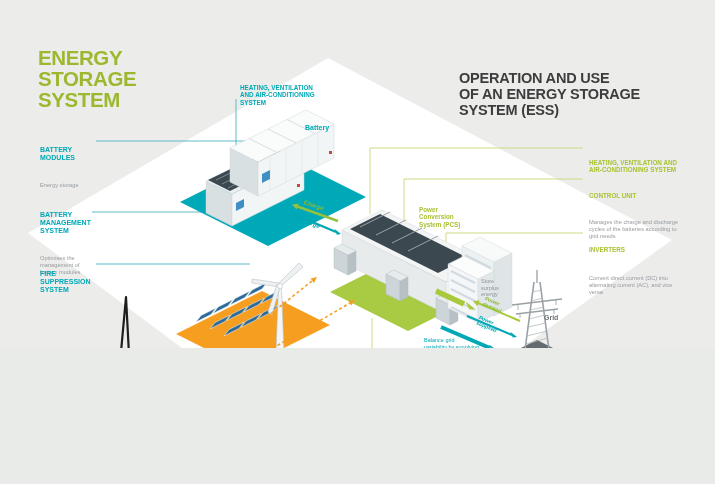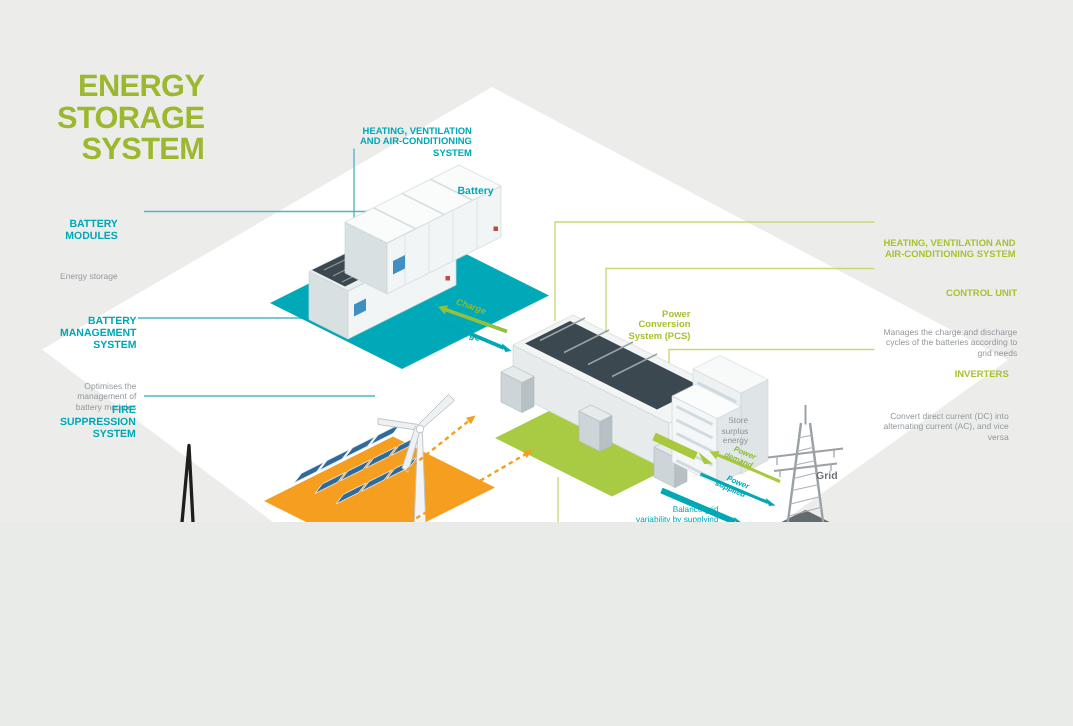--- a/index.html
+++ b/index.html
@@ -1,17 +1,17 @@
 <!DOCTYPE html>
 <html><head>
 <meta charset="utf-8">
 <style>
   html,body{margin:0;padding:0;background:#e9ebe9;}
   #stage{position:relative;width:715px;height:348px;background:#ecedeb;overflow:hidden;
-         font-family:"Liberation Sans",sans-serif;text-align:right;}
+         font-family:"Liberation Sans",sans-serif;}
   #stage svg{position:absolute;left:0;top:0;}
   .lbl{position:absolute;white-space:pre-line;}
   .t-teal{color:#00a8b6;}
   .t-green{color:#a8c332;}
   .t-orange{color:#f59e1f;}
   .main-title{font-size:20.5px;line-height:21px;font-weight:bold;color:#9cb82f;letter-spacing:-0.4px;}
   .right-title{font-size:14.5px;line-height:16px;font-weight:bold;color:#3d3d3d;letter-spacing:-0.2px;}
   .sec-t{font-size:7px;line-height:8px;font-weight:bold;}
   .sec-t-sm{font-size:6.3px;line-height:7.4px;font-weight:bold;}
   .sec-d{font-size:5.7px;line-height:6.9px;color:#969b9e;margin-top:2px;white-space:pre-line;}
@@ -189,20 +189,23 @@
     <div class="sec-t t-teal">FIRE
 SUPPRESSION
 SYSTEM</div>
   </div>
 
   <div class="lbl sec-t-sm t-teal" style="left:240px;top:84px;">HEATING, VENTILATION
 AND AIR-CONDITIONING
 SYSTEM</div>
   <div class="lbl sec-t t-teal" style="left:305px;top:124px;">Battery</div>
 
+  <div class="lbl right-title" style="left:459px;top:70px;">OPERATION AND USE
+OF AN ENERGY STORAGE
+SYSTEM (ESS)</div>
 
   <div class="lbl" style="left:589px;top:141px;">
     <div class="sec-t-sm t-green">HEATING, VENTILATION AND
 AIR-CONDITIONING SYSTEM</div>
   </div>
 
   <div class="lbl" style="left:589px;top:174px;">
     <div class="sec-t-sm t-green">CONTROL UNIT</div>
     <div class="sec-d">Manages the charge and discharge
 cycles of the batteries according to

